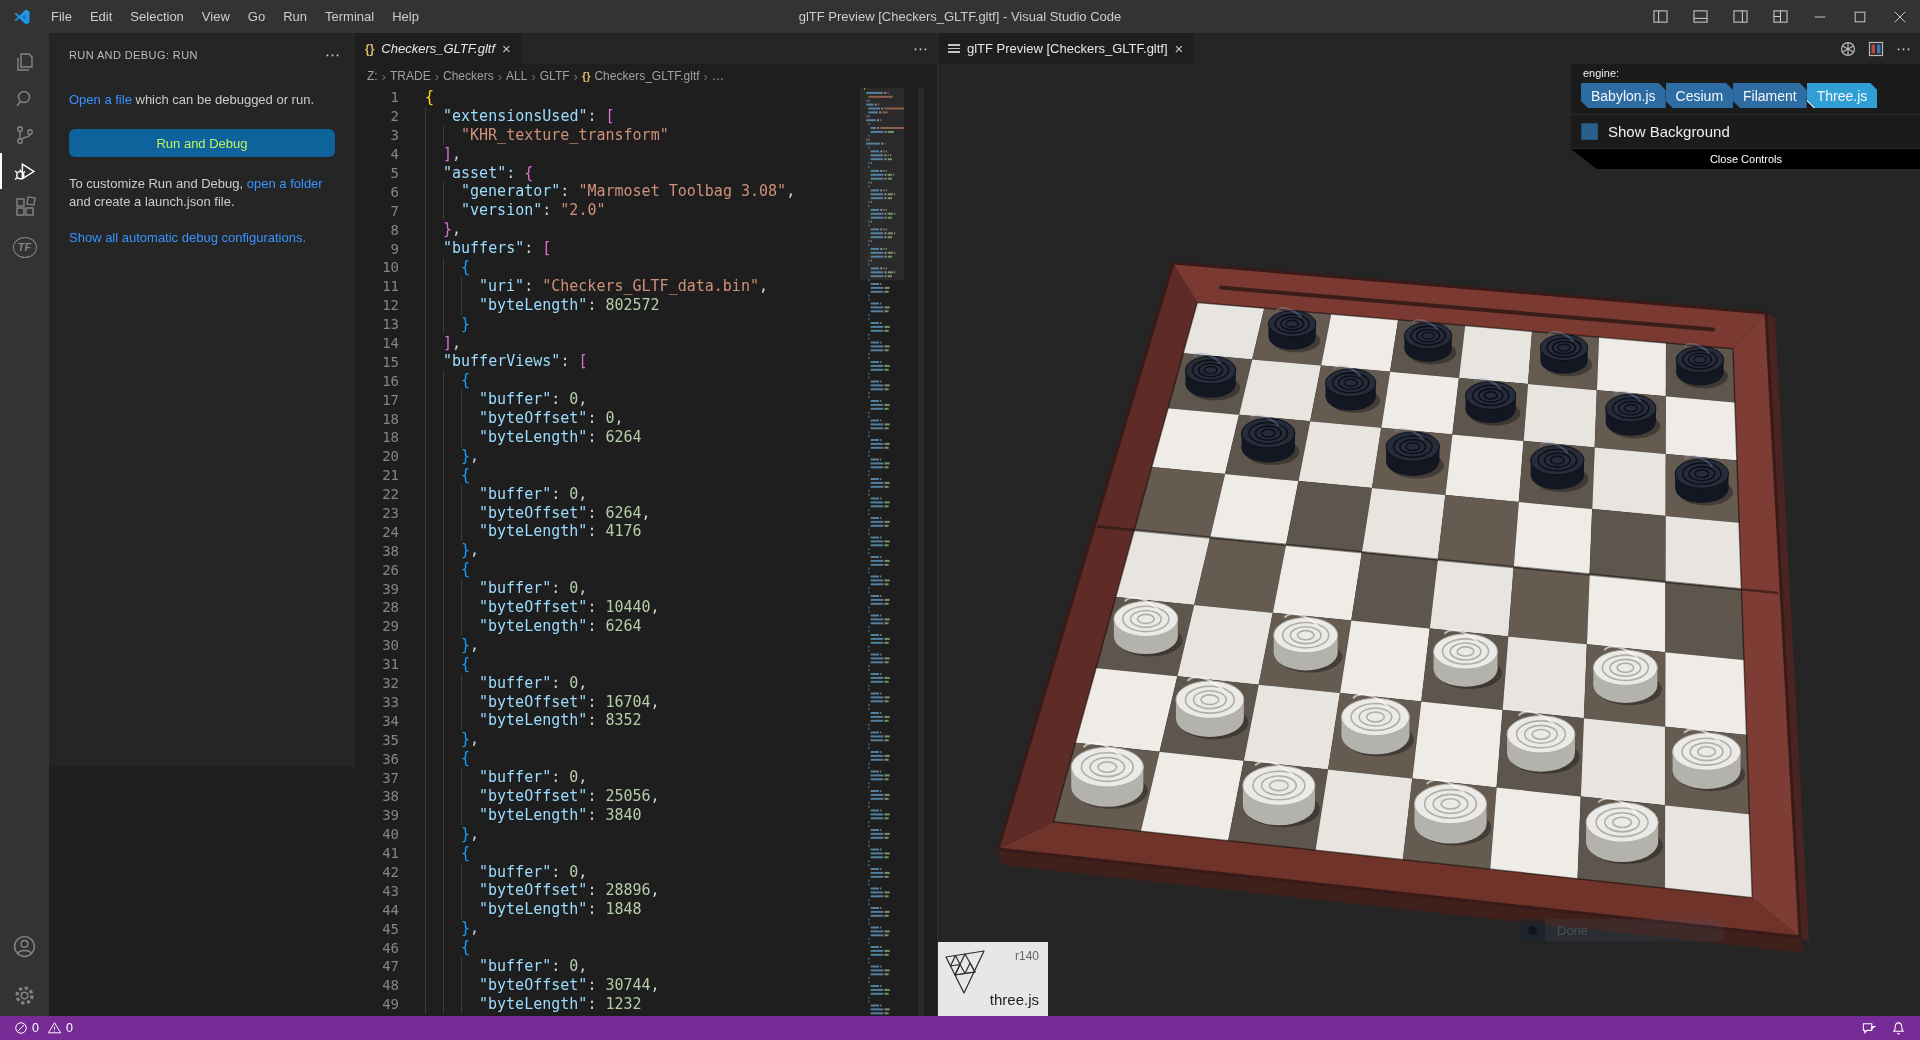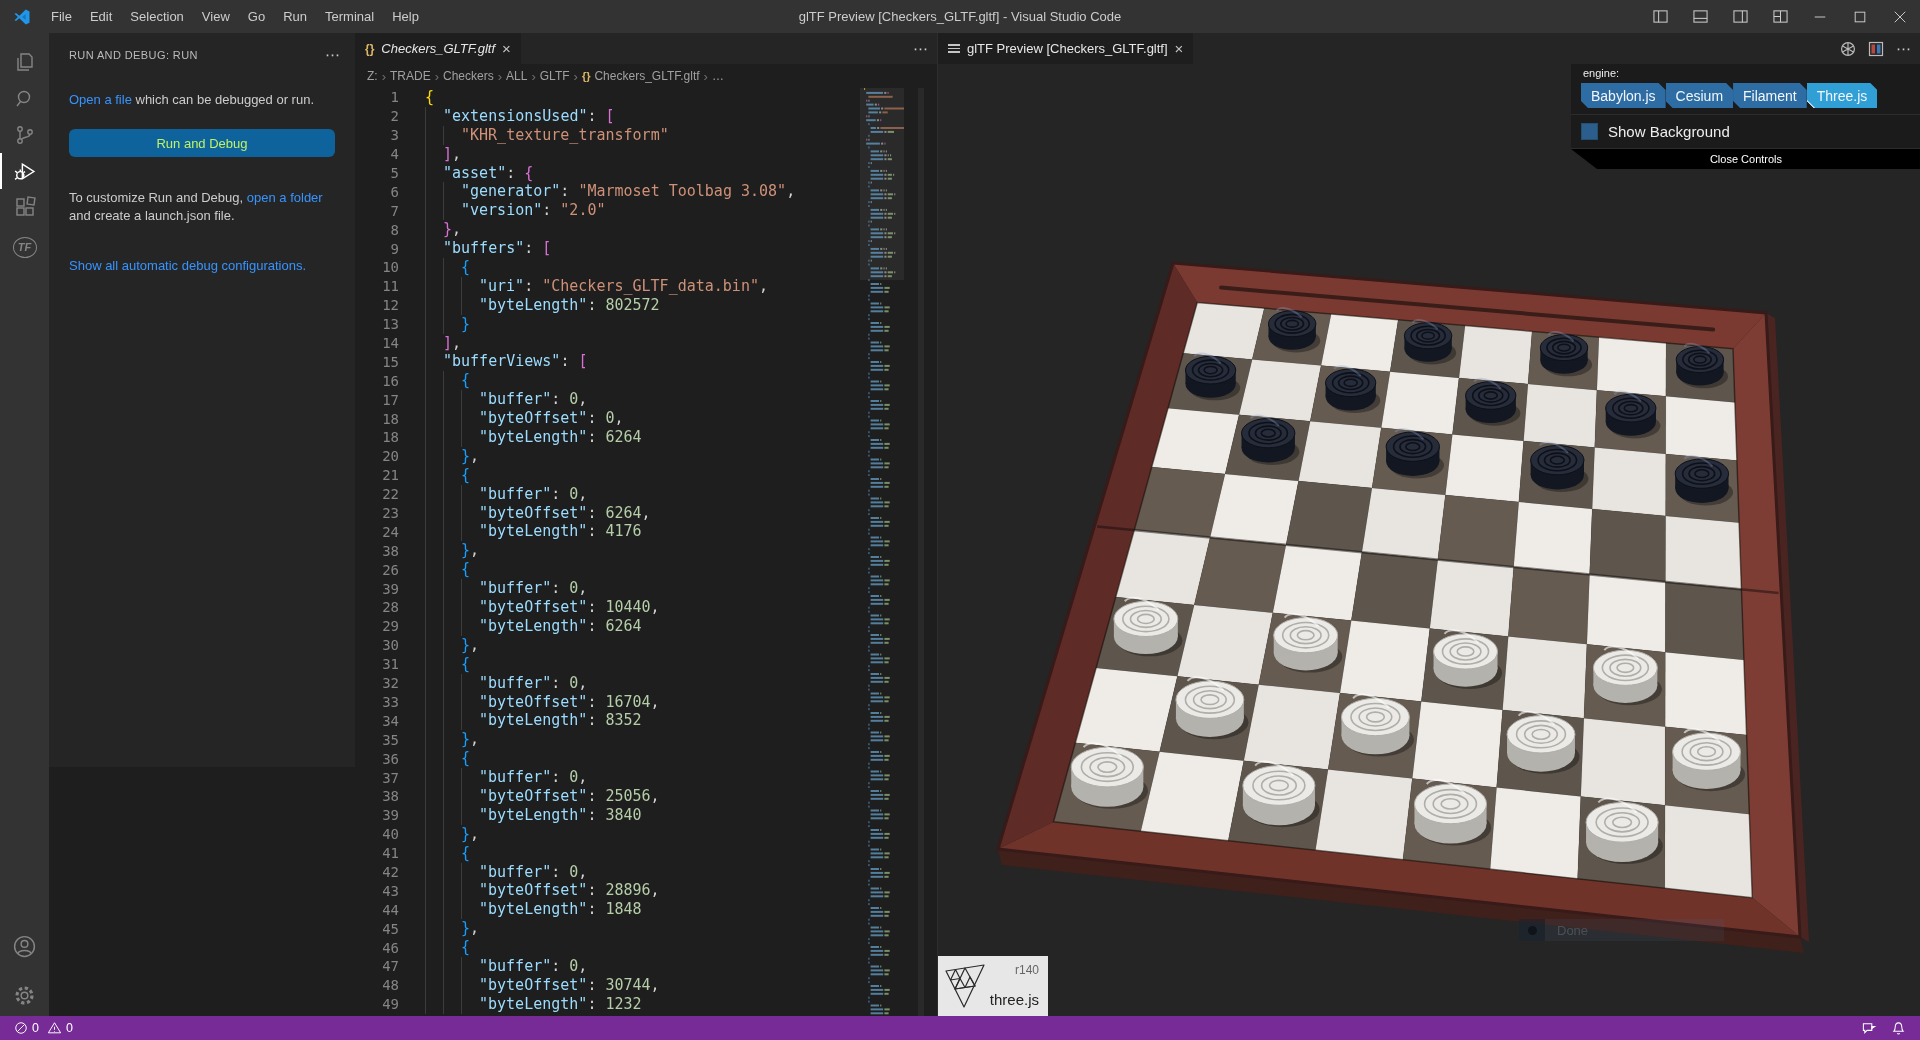--- a/index.html
+++ b/index.html
@@ -34,21 +34,21 @@
   #sidebar { position:absolute; left:49px; top:33px; width:306px; height:734px;
              background:#252526; color:#cccccc; }
   #sidebar-header { height:44px; display:flex; align-items:center; padding:0 14px 0 20px; }
   #sidebar-title { font-size:11px; color:#bbbbbb; letter-spacing:.4px; flex:1; }
   .more-dots { color:#cccccc; font-size:15px; letter-spacing:1px; cursor:pointer; }
   #sidebar-body { padding:0 20px; font-size:13px; line-height:18px; }
   #sidebar-body .blue-link { color:#3794ff; cursor:pointer; }
   #run-debug-btn { margin-top:20px; width:100%; height:28px; background:#0e639c; color:#bef264;
                    border:none; border-radius:6px; font-size:13px; display:block;
                    font-family:"Liberation Sans", sans-serif; cursor:pointer; }
-  .sb-par { margin-top:32px; }
+  .sb-par { margin-top:18px; }
 
   
   #editor1 { position:absolute; left:355px; top:33px; width:582px; height:983px; background:#1e1e1e; }
   .tabbar { height:31px; background:#252526; display:flex; align-items:stretch; position:relative; }
   .tab { display:flex; align-items:center; background:#1e1e1e; padding:0 10px; gap:7px; }
   .tab-label { font-size:13px; color:#e7e7e7; }
   .tab-label.preview { font-style:italic; }
   .brace-icon { color:#dcb868; font-size:12px; font-weight:bold; }
   .tab-close { color:#c5c5c5; font-size:15px; line-height:1; cursor:pointer; }
   .tab-actions { position:absolute; right:8px; top:0; height:31px; display:flex;
@@ -103,21 +103,21 @@
   
   #done-bar { position:absolute; left:581px; top:855px; width:205px; height:22px;
               background:rgba(70,95,120,0.16); display:flex; align-items:center; }
   #done-icon { width:26px; height:22px; background:rgba(15,25,35,0.45); display:flex;
                align-items:center; justify-content:center; }
   #done-icon span { width:9px; height:9px; border-radius:50%; background:rgba(5,10,15,0.6);
                     display:block; }
   #done-label { margin-left:12px; font-size:13px; color:rgba(190,200,210,0.22); }
 
   
-  #threejs-badge { position:absolute; left:0; bottom:0; width:110px; height:60px;
+  #threejs-badge { position:absolute; left:0; bottom:0; width:110px; height:74px;
                    background:#e7e7e7;padding-left:44px; }
   #threejs-rev { position:absolute; right:9px; top:7px; font-size:12px; color:#666666; }
   #threejs-name { position:absolute; right:9px; bottom:8px; font-size:15px; color:#222222; }
   #threejs-logo { position:absolute; left:4px; top:5px; }
 
   
   #statusbar { position:absolute; left:0; top:1016px; width:1920px; height:24px;
                background:#762b96; color:#ffffff; display:flex; align-items:center;
                justify-content:space-between; padding:0 10px; font-size:12.5px; }
   .sb-group { display:flex; align-items:center; gap:6px; height:100%; }

